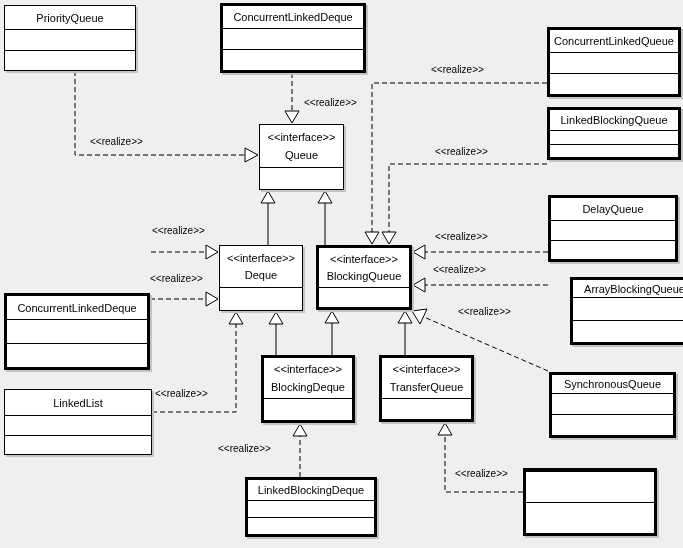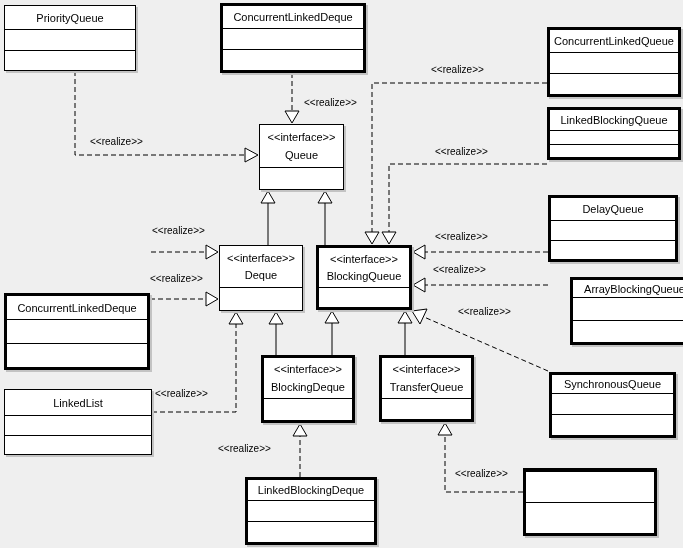--- a/index.html
+++ b/index.html
@@ -171,21 +171,21 @@
   </div>
 
   <div class="box bold" style="left:379px;top:355px;width:95px;height:67px">
     <div class="title2" style="height:40px">
       <div>&lt;&lt;interface&gt;&gt;</div>
       <div>TransferQueue</div>
     </div>
     <div class="comp"></div>
   </div>
 
-  <div class="box bold" style="left:245px;top:477px;width:132px;height:68px">
+  <div class="box bold" style="left:245px;top:477px;width:132px;height:60px">
     <div class="title" style="height:20px">LinkedBlockingDeque</div>
     <div class="comp"></div>
     <div class="comp"></div>
   </div>
 
   <div class="box bold" style="left:547px;top:27px;width:134px;height:70px">
     <div class="title" style="height:22px">ConcurrentLinkedQueue</div>
     <div class="comp"></div>
     <div class="comp"></div>
   </div>

